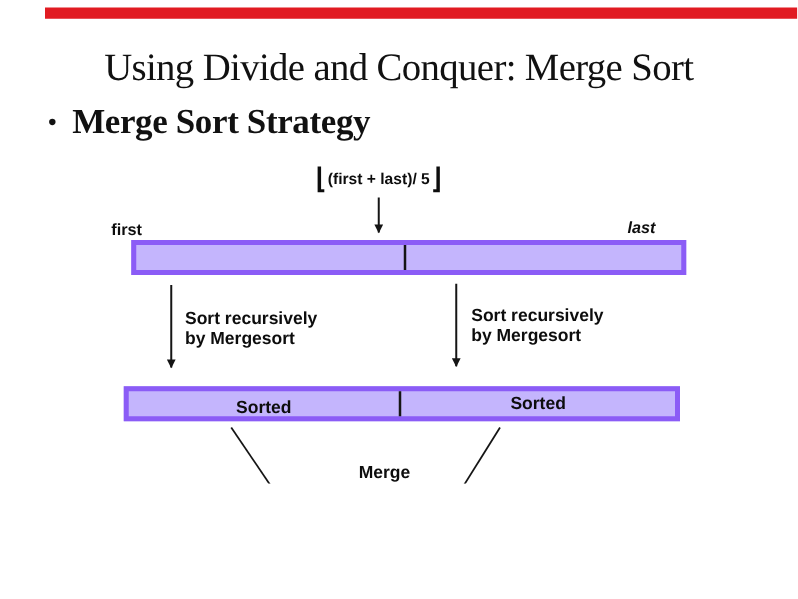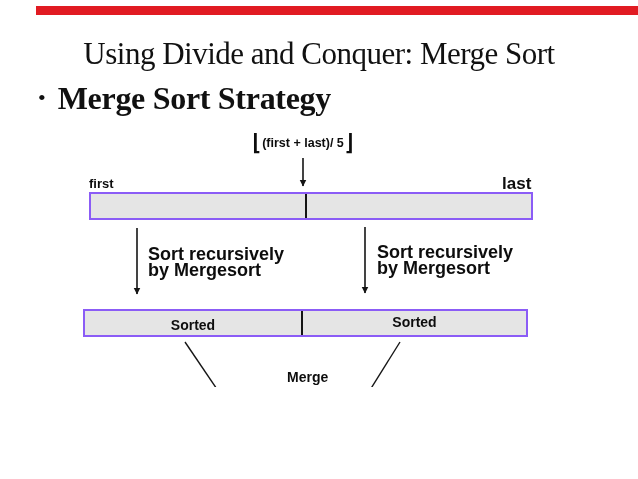--- a/index.html
+++ b/index.html
@@ -33,61 +33,62 @@
     display:flex;align-items:flex-start;
     color:var(--text-black);
   }
   .bullet-dot{
     font-family:"Liberation Serif",serif;
     font-size:22px;line-height:28px;
     margin-right:12px;
   }
   .bullet-text{
     font-family:"Liberation Serif",serif;
-    font-size:32px;font-weight:700;
+    font-size:28px;font-weight:700;
     letter-spacing:-0.3px;
     line-height:28px;
   }
 
   .diagram-label{position:absolute;font-weight:700;color:#0d0d0d;}
   .formula{
     position:absolute;left:203px;top:129px;width:200px;height:28px;
     display:flex;justify-content:center;align-items:center;
     color:#0d0d0d;font-weight:700;
   }
   .formula .bracket{font-size:22px;font-weight:700;line-height:26px;}
   .formula .body{font-size:12.5px;padding:0 1px;letter-spacing:0;}
 
   .lbl-first{left:89px;top:176px;font-size:13px;text-align:center;}
-  .lbl-last{left:502px;top:174px;font-size:17px;}
+  .lbl-last{left:502px;top:174px;font-size:13px;font-style:italic;}
 
   .box{
     position:absolute;
-    border:2px solid #8b5cf6;
+    border:4px solid #8b5cf6;
     box-sizing:border-box;
-    background:#e5e5e5;
+    background:#c4b5fd;
     display:flex;
+    margin-left:16px;
   }
   .box-top{left:89px;top:192px;width:444px;height:28px;}
   .box-top .cell-left{width:216px;border-right:2px solid #151515;}
   .box-mid{left:83px;top:309px;width:445px;height:28px;}
   .box-mid .cell-left{width:218px;border-right:2px solid #151515;}
   .box-bottom{left:83px;top:417px;width:443px;height:27px;}
   .cell{
     display:flex;align-items:center;justify-content:center;
     flex:1;box-sizing:border-box;
     font-weight:700;font-size:14px;color:#0d0d0d;
   }
   .cell.fixed{flex:0 0 auto;}
   .cell-sorted-left{padding-top:3px;}
   .cell-sorted-right{padding-bottom:2px;}
 
   .recurse{
     position:absolute;
-    font-size:18px;font-weight:700;line-height:16px;color:#0d0d0d;
+    font-size:14px;font-weight:700;line-height:16px;color:#0d0d0d;
   }
   .recurse-left{left:148px;top:246px;}
   .recurse-right{left:377px;top:244px;}
 
   .lbl-merge{left:273px;top:369px;font-size:14px;padding-left:14px;}
 
   .credit{
     position:absolute;left:69px;top:451px;
     font-size:13px;color:var(--credit-gray);
   }

